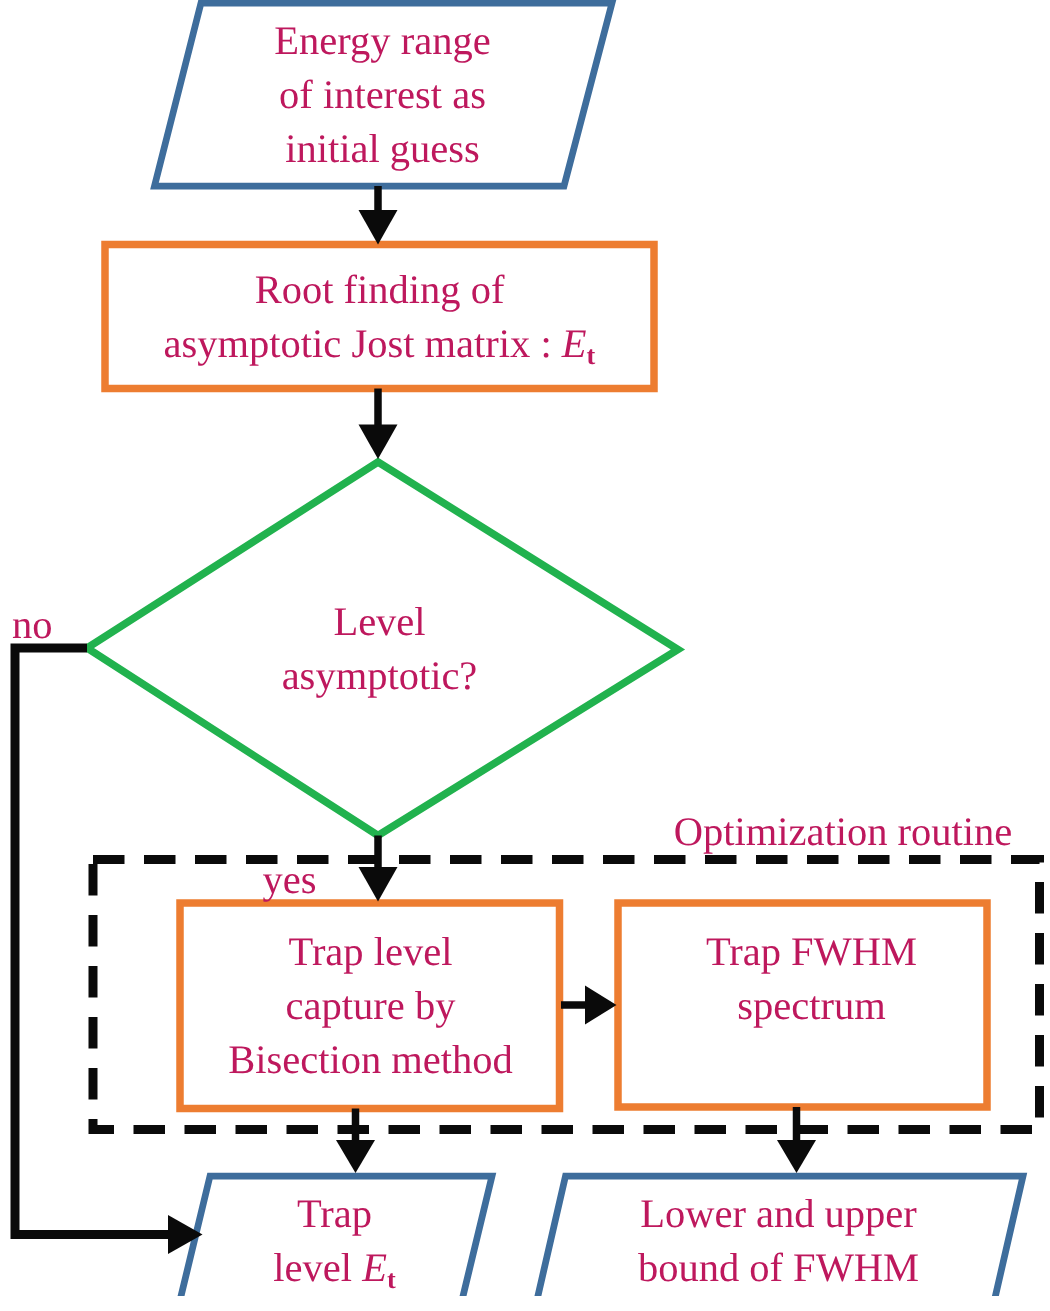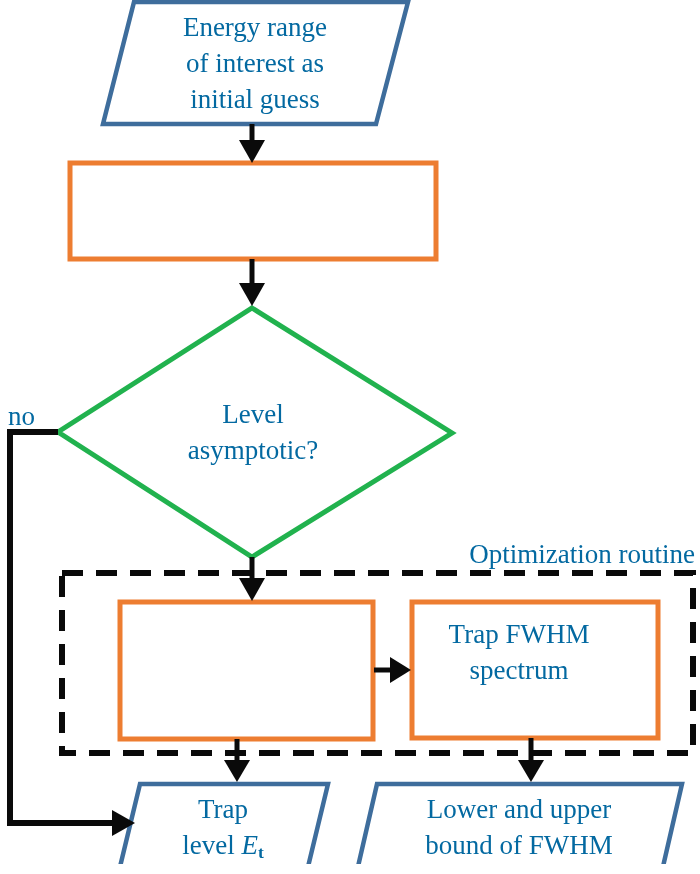--- a/index.html
+++ b/index.html
@@ -2,42 +2,42 @@
 <html style="--blue: #3E6D9C; --orange: #ED7D31; --green: #21B24E; --black: #0A0A0A; --background: #FFFFFF;"><head>
 <meta charset="utf-8">
 <style>
   html, body { margin: 0; padding: 0; background: #ffffff; }
   .canvas {
     position: relative;
     width: 700px;
     height: 864px;
     background: var(--background, #ffffff);
     font-family: "Liberation Serif", "DejaVu Serif", serif;
-    color: #0369a1;
+    color: #be185d;
     overflow: hidden;
   }
   .shapes-layer { position: absolute; left: 0; top: 0; }
   .shape-blue   { fill: none; stroke: var(--blue);   stroke-width: 4.5; }
   .shape-orange { fill: none; stroke: var(--orange); stroke-width: 5; }
   .shape-green  { fill: none; stroke: var(--green);  stroke-width: 5; }
   .connector    { fill: none; stroke: var(--black);  stroke-width: 5; }
   .connector-thick { fill: none; stroke: var(--black); stroke-width: 6; }
   .arrowhead    { fill: var(--black); stroke: none; }
   .dashed-box   { fill: none; stroke: var(--black); stroke-width: 6; stroke-dasharray: 21 13; }
   .txt {
     position: absolute;
     text-align: center;
     font-size: 27px;
     line-height: 36px;
     white-space: nowrap;
   }
   .txt .var { font-style: italic; }
   .txt .sub { font-size: 0.65em; font-weight: 700; vertical-align: -0.25em; }
   .label-left  { text-align: left; }
-  .label-right { text-align: right; }
+  .label-right { }
 </style>
 </head>
 <body>
 
 <div class="canvas">
 
   <svg class="shapes-layer" width="700" height="874" viewBox="0 0 700 874">
 
     <rect class="dashed-box" x="62" y="573" width="631" height="180"></rect>
 
@@ -76,33 +76,43 @@
     <path class="connector-thick" d="M58,432 L10,432 L10,823 L114,823"></path>
     <polygon class="arrowhead" points="112,810 112,836 135,823"></polygon>
   </svg>
 
   <div class="txt" style="left:110px; top:9px; width:290px;">
     <div>Energy range</div>
     <div>of interest as</div>
     <div>initial guess</div>
   </div>
 
+  <div class="txt" style="left:75px; top:175px; width:356px;">
+    <div>Root finding of</div>
+    <div><span>asymptotic Jost matrix : </span><span class="var">E</span><span class="sub">t</span></div>
+  </div>
 
   <div class="txt" style="left:133px; top:396px; width:240px;">
     <div>Level</div>
     <div>asymptotic?</div>
   </div>
 
   <div class="txt label-left" style="left:8px; top:398px; width:60px;">no</div>
 
+  <div class="txt label-right" style="left:150px; top:568px; width:86px;">yes</div>
 
   <div class="txt label-right" style="left:429px; top:536px; width:266px;">Optimization routine</div>
 
+  <div class="txt" style="left:124px; top:616px; width:246px;">
+    <div>Trap level</div>
+    <div>capture by</div>
+    <div>Bisection method</div>
+  </div>
 
-  <div class="txt" style="left:398px; top:616px; width:242px;text-align:center;">
+  <div class="txt" style="left:420px; top:616px; width:242px;text-align:center;">
     <div>Trap FWHM</div>
     <div>spectrum</div>
   </div>
 
   <div class="txt" style="left:128px; top:791px; width:190px;text-align:center;">
     <div>Trap</div>
     <div><span>level </span><span class="var">E</span><span class="sub">t</span></div>
   </div>
 
   <div class="txt" style="left:364px; top:791px; width:310px;">

